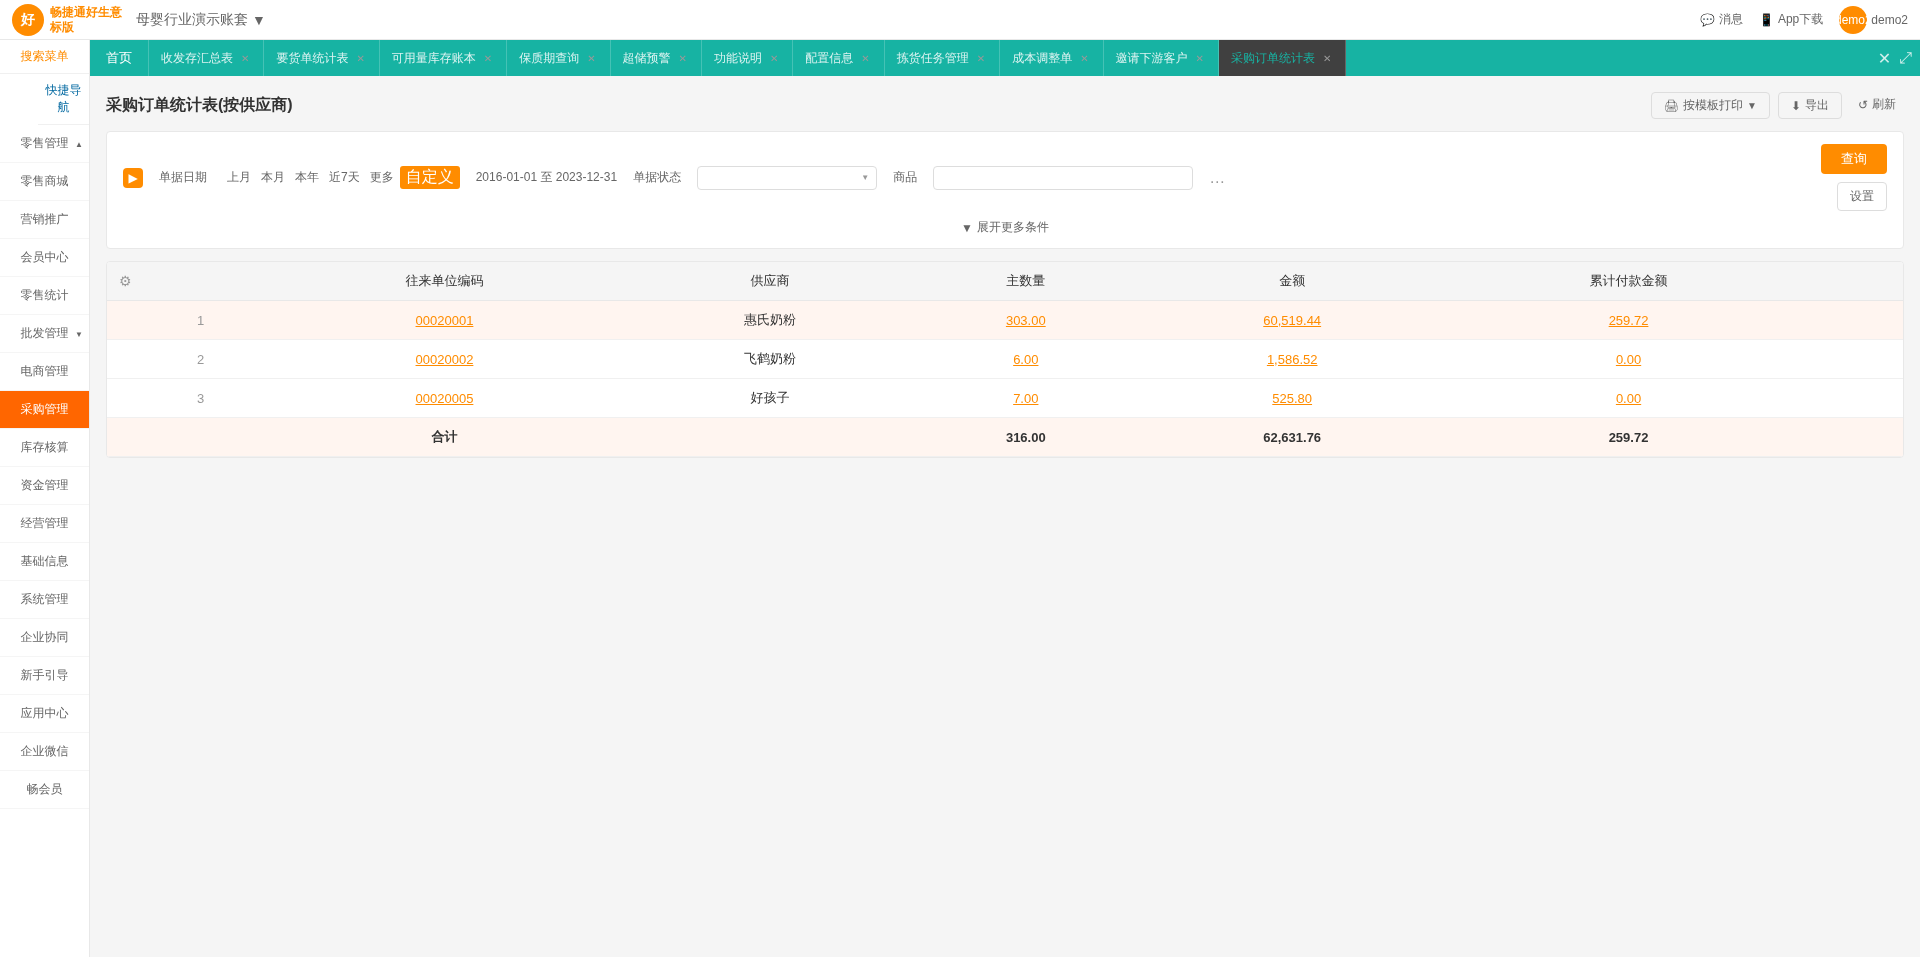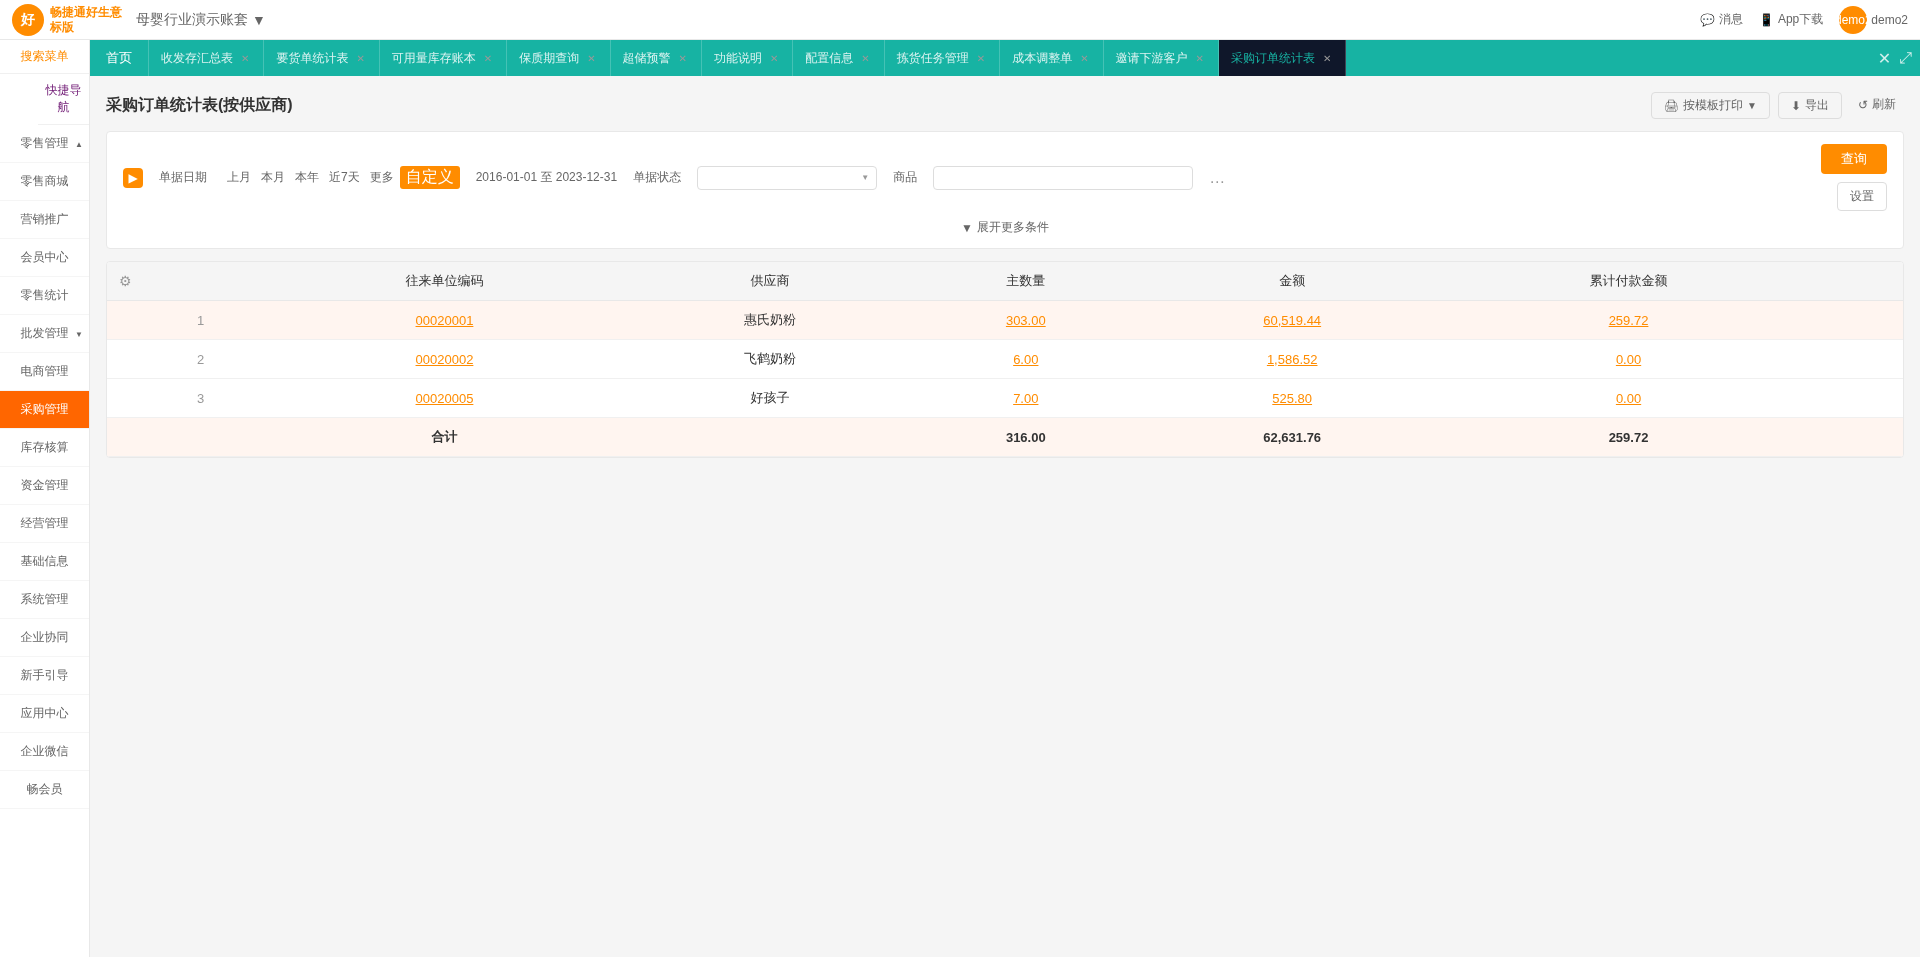--- a/index.html
+++ b/index.html
@@ -15,34 +15,34 @@
     .top-bar-right { display: flex; align-items: center; gap: 16px; }
     .top-bar-action { display: flex; align-items: center; gap: 4px; color: #666; font-size: 12px; cursor: pointer; }
     .user-avatar { width: 28px; height: 28px; border-radius: 50%; background: #ff8c00; display: flex; align-items: center; justify-content: center; color: white; font-size: 12px; }
 
     
     .main-layout { display: flex; flex: 1; overflow: hidden; }
 
     
     .sidebar { width: 90px; background: #fff; border-right: 1px solid #e8e8e8; display: flex; flex-direction: column; flex-shrink: 0; overflow-y: auto; }
     .sidebar-search { padding: 8px 6px; font-size: 12px; color: #ff8c00; text-align: center; cursor: pointer; border-bottom: 1px solid #f0f0f0; }
-    .sidebar-nav { padding: 4px 0; font-size: 12px; color: #701a75; text-align: center; cursor: pointer; border-bottom: 1px solid #f0f0f0; padding: 8px 6px; margin-left: 38px; }
+    .sidebar-nav { padding: 4px 0; font-size: 12px; color: #0369a1; text-align: center; cursor: pointer; border-bottom: 1px solid #f0f0f0; padding: 8px 6px; margin-left: 38px; }
     .sidebar-item { padding: 10px 6px; text-align: center; font-size: 12px; color: #666; cursor: pointer; border-bottom: 1px solid #f5f5f5; position: relative; }
     .sidebar-item.active { background: #ff6600; color: white; }
     .sidebar-item.has-arrow::after { content: "▲"; font-size: 8px; position: absolute; right: 6px; top: 50%; transform: translateY(-50%); }
     .sidebar-item.has-arrow-down::after { content: "▼"; font-size: 8px; position: absolute; right: 6px; top: 50%; transform: translateY(-50%); }
 
     
     .content-area { flex: 1; display: flex; flex-direction: column; overflow: hidden; }
 
     
     .tab-bar { background: #17b3a3; display: flex; align-items: center; padding: 0; flex-shrink: 0; height: 36px; overflow-x: auto; }
     .tab-bar::-webkit-scrollbar { height: 0; }
     .tab-item { display: flex; align-items: center; padding: 0 12px; height: 44px; color: rgba(255,255,255,0.85); font-size: 12px; cursor: pointer; white-space: nowrap; border-right: 1px solid rgba(255,255,255,0.2); gap: 6px; flex-shrink: 0; }
-    .tab-item.active { background: #0f172a; color: #17b3a3; }
+    .tab-item.active { background: #404040; color: #17b3a3; }
     .tab-item .tab-close { color: #999; font-size: 10px; cursor: pointer; padding: 2px; }
     .tab-item.active .tab-close { color: #999; }
     .tab-bar-home { padding: 0 16px; height: 36px; display: flex; align-items: center; color: white; font-size: 13px; cursor: pointer; border-right: 1px solid rgba(255,255,255,0.2); }
     .tab-bar-end { margin-left: auto; display: flex; align-items: center; gap: 8px; padding: 0 8px; }
     .tab-end-btn { color: rgba(255,255,255,0.8); cursor: pointer; font-size: 16px; }
 
     
     .page-content { flex: 1; overflow-y: auto; padding: 16px; background: #f5f5f5; }
 
     

